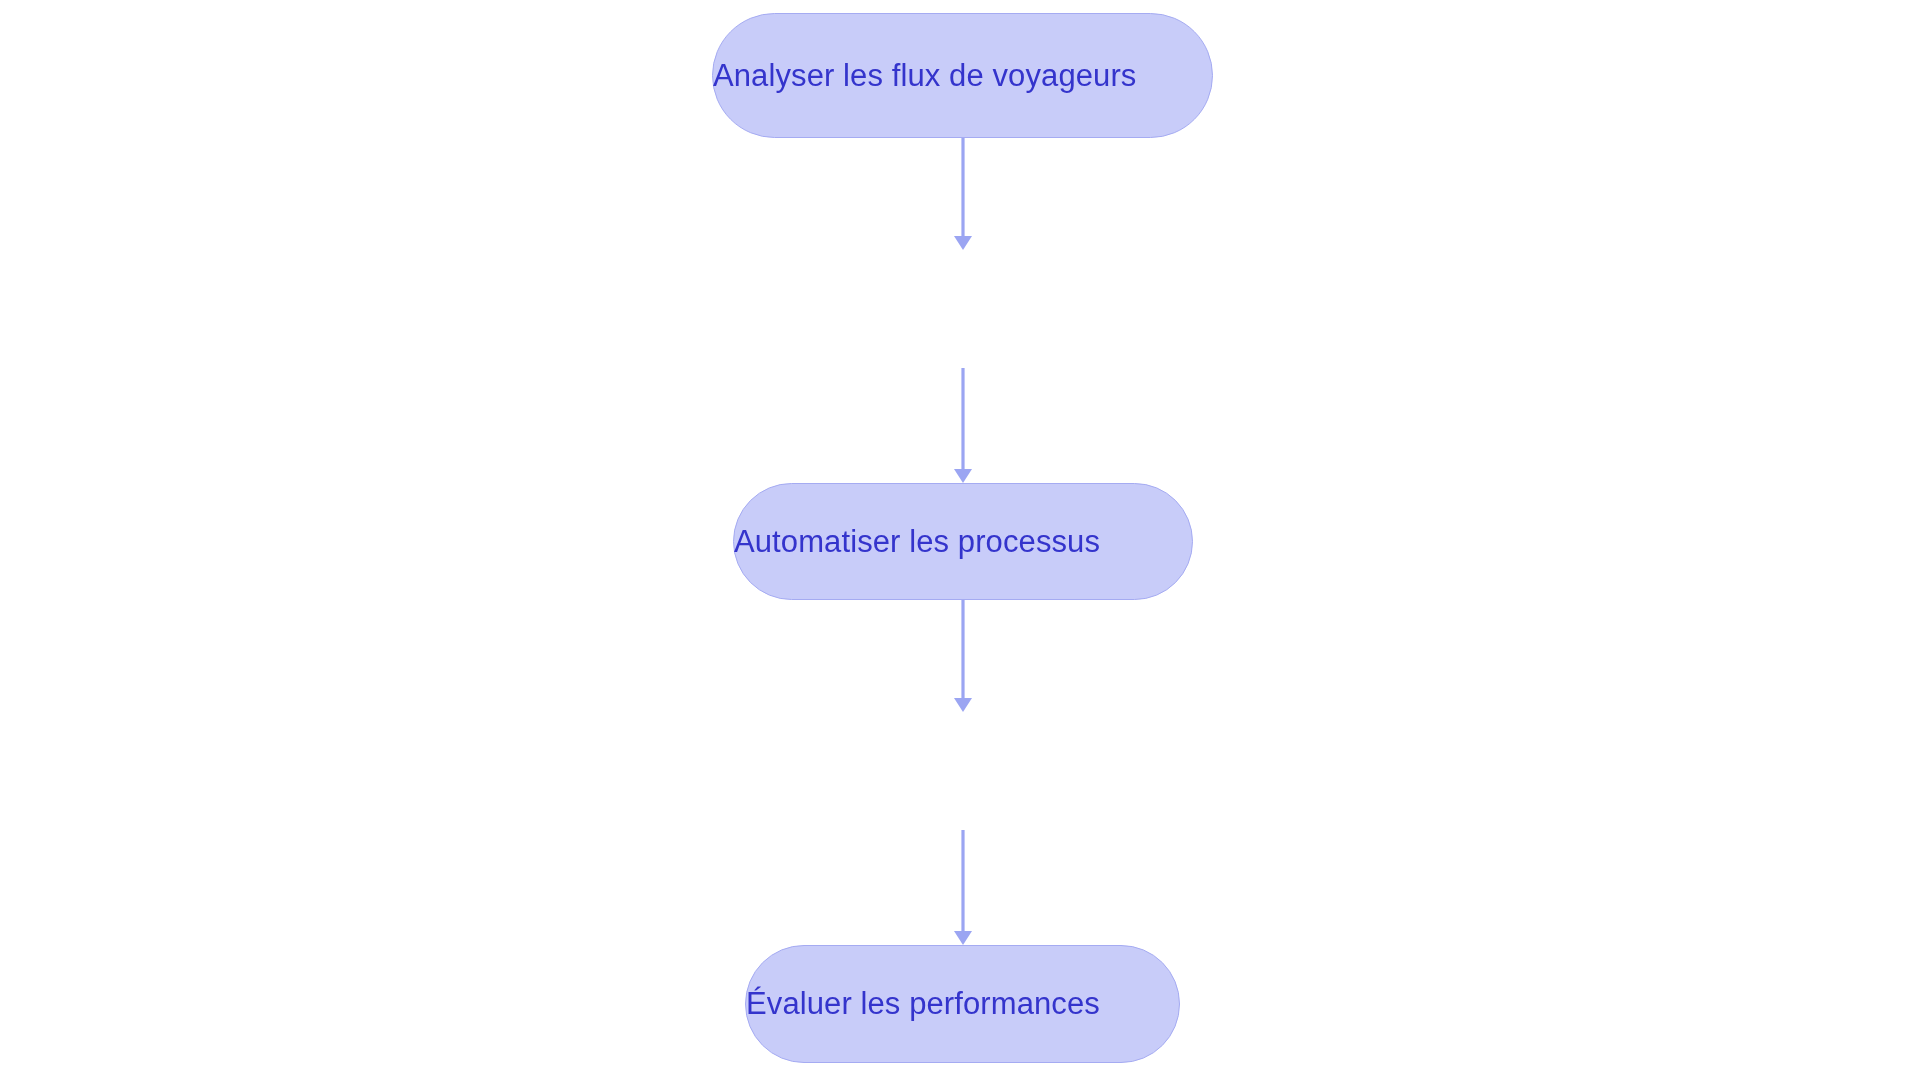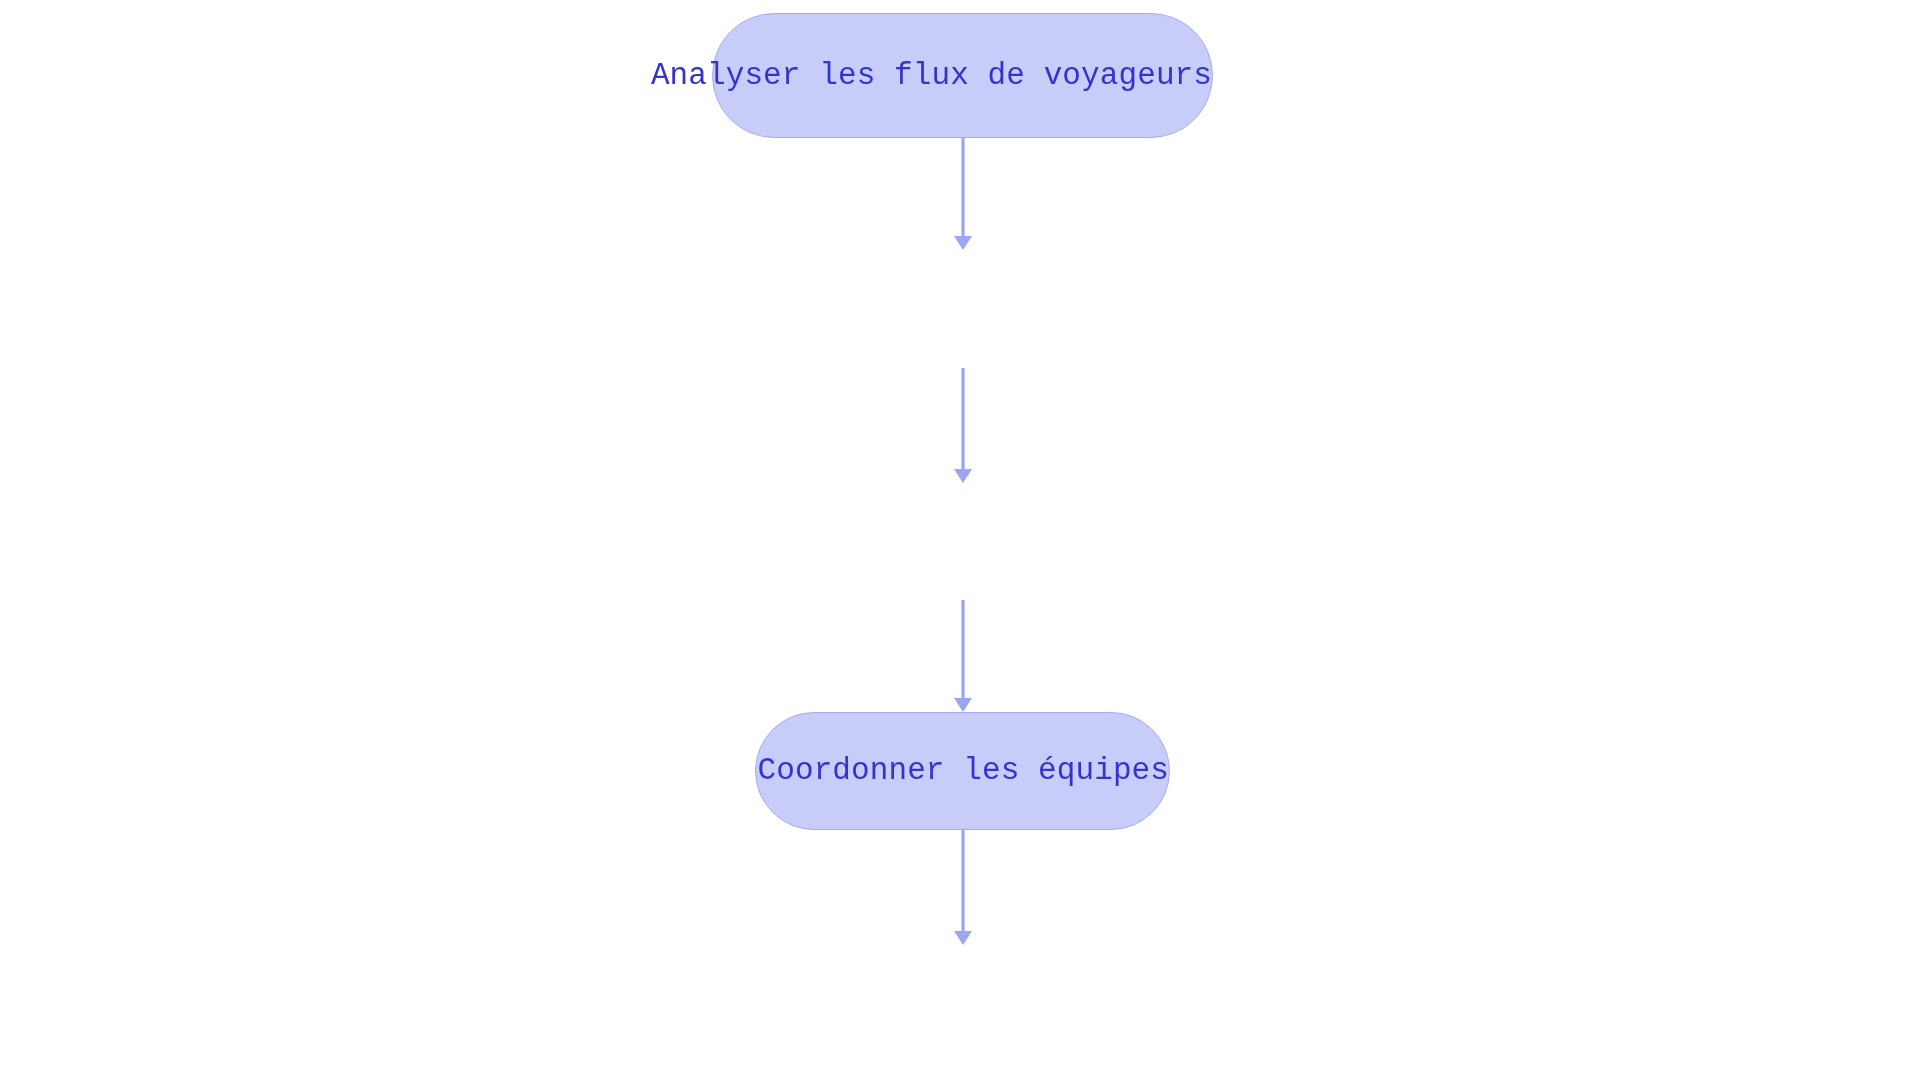--- a/index.html
+++ b/index.html
@@ -26,30 +26,29 @@
     height: 1083px;
   }
   .node {
     position: absolute;
     box-sizing: border-box;
     background: #c8ccf9;
     border: 1.6px solid #a5abf2;
     border-radius: 999px;
     display: flex;
     align-items: center;
-    justify-content: flex-end;
+    justify-content: flex-start;
     text-align: center;
     color: #3434cc;
     font-size: 31px;
     font-weight: 400;
     letter-spacing: 0.1px;
     line-height: 1.15;
     white-space: nowrap;
     user-select: none;
-    font-family: Liberation Mono, monospace;
   }
   .node-label {
     color: #3434cc;
     display: block;
   }
   .connector {
     position: absolute;
     pointer-events: none;
   }
   .connector svg {
@@ -89,20 +88,23 @@
         <line x1="23" y1="0" x2="23" y2="102" stroke="#9ba5f2" stroke-width="3.2"></line>
         <polygon points="14,101 32,101 23,115" fill="#9ba5f2"></polygon>
       </svg>
     </div>
 
     <div class="node" style="left:712px; top:13px; width:501px; height:125px;">
       <span class="node-label">Analyser les flux de voyageurs</span>
     </div>
 
 
-
-    <div class="node" style="left:755px; top:712px; width:415px; height:118px;">
-      <span class="node-label">Coordonner les équipes</span>
+    <div class="node" style="left:733px; top:483px; width:460px; height:117px;">
+      <span class="node-label">Automatiser les processus</span>
     </div>
 
+
+    <div class="node" style="left:745px; top:945px; width:435px; height:118px;">
+      <span class="node-label">Évaluer les performances</span>
+    </div>
 
   </div>
 </div>
 
 </body></html>

